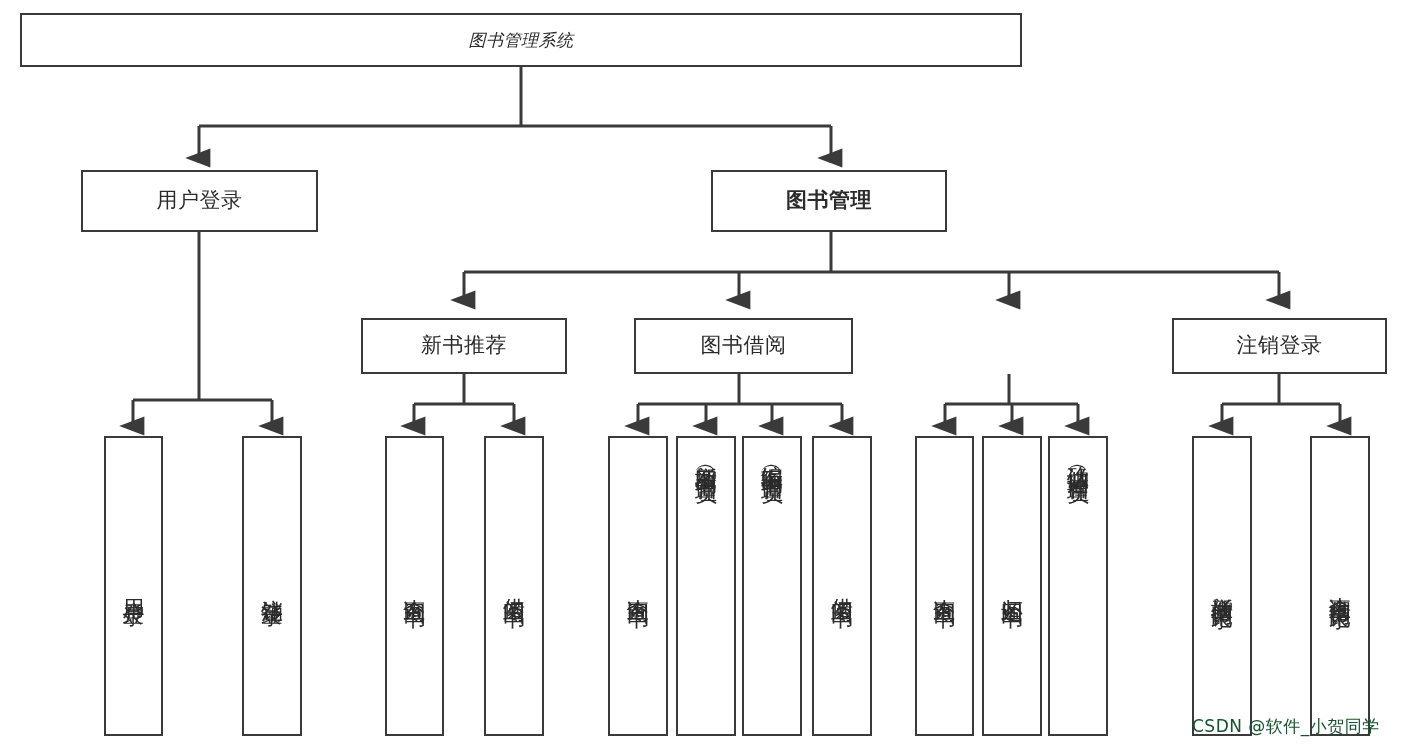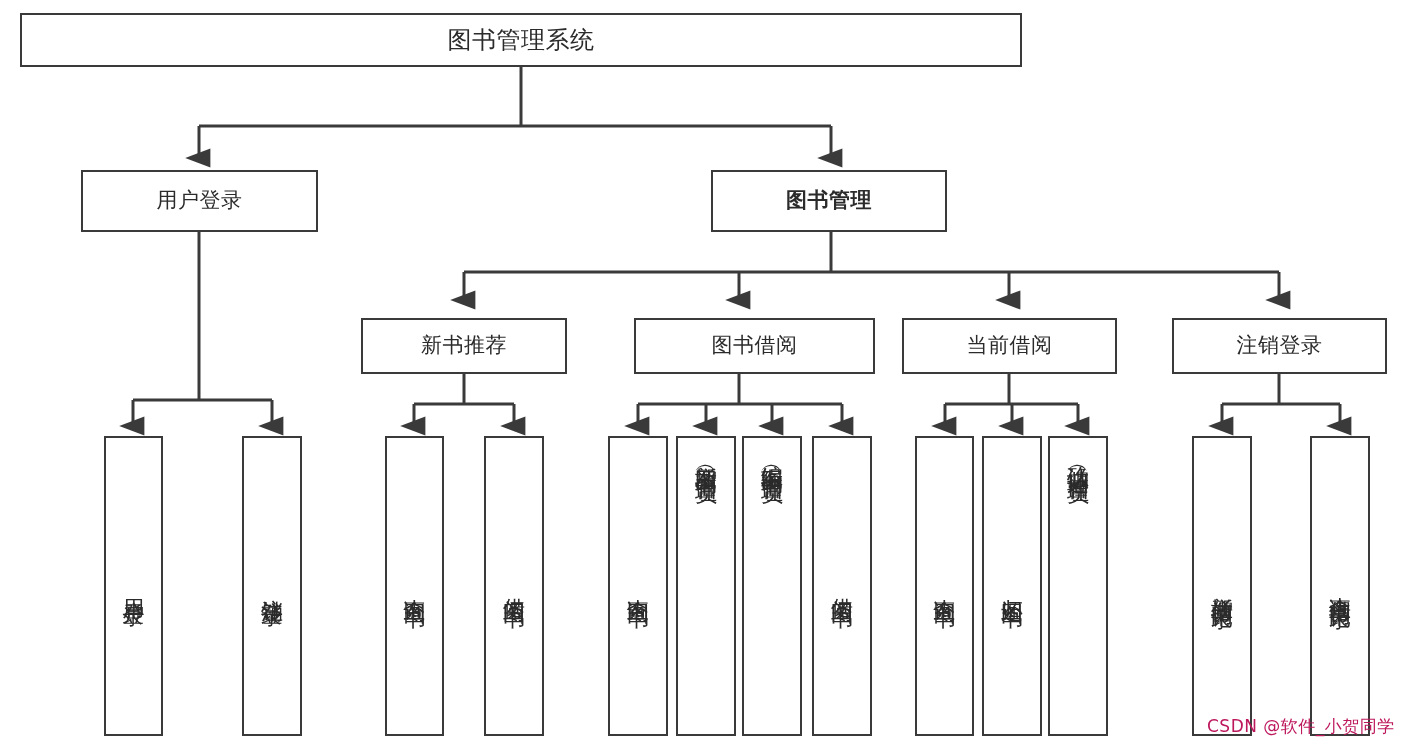--- a/index.html
+++ b/index.html
@@ -34,47 +34,46 @@
   .node .label {
     color: #2b2b2b;
     letter-spacing: 0.5px;
     white-space: nowrap;
   }
   
   .node.horiz .label {
     font-size: 21px;
     line-height: 1.1;
   }
-  .node.root .label { font-size: 24px; }
+  .node.root .label { font-size: 17px; font-style: italic; }
   
   .node.vert {
     align-items: flex-start;
     padding-top: 10px;
   }
   .node.vert .label {
     writing-mode: vertical-rl;
     text-orientation: upright;
     font-size: 22px;
     line-height: 1.18;
     letter-spacing: 2.5px;
     white-space: nowrap;
   }
   
   .node.vert.centered {
     align-items: center;
     padding-top: 0;
   }
   .watermark {
     position: absolute;
-    color: #be185d;
+    color: #14532d;
     font-size: 17px;
     white-space: nowrap;
     z-index: 6;
     letter-spacing: 0.5px;
-    margin-left: 15px;
   }
 </style>
 </head>
 <body>
 
 <div id="canvas">
 
   <svg class="edges" viewBox="0 0 1405 747" xmlns="http://www.w3.org/2000/svg">
     <defs>
       <marker id="arrow" markerWidth="10" markerHeight="10" refX="3.2" refY="4" orient="auto" markerUnits="strokeWidth">
@@ -132,25 +131,22 @@
   <div class="node horiz" style="left:81px; top:170px; width:237px; height:62px;">
     <span class="label">用户登录</span>
   </div>
   <div class="node horiz" style="left:711px; top:170px; width:236px; height:62px;font-weight:bold;">
     <span class="label">图书管理</span>
   </div>
 
   <div class="node horiz" style="left:361px; top:318px; width:206px; height:56px;">
     <span class="label">新书推荐</span>
   </div>
-  <div class="node horiz" style="left:634px; top:318px; width:241px; height:56px;">
+  <div class="node horiz" style="left:634px; top:318px; width:219px; height:56px;">
     <span class="label">图书借阅</span>
-  </div>
-  <div class="node horiz" style="left:902px; top:318px; width:215px; height:56px;">
-    <span class="label">当前借阅</span>
   </div>
   <div class="node horiz" style="left:1172px; top:318px; width:215px; height:56px;">
     <span class="label">注销登录</span>
   </div>
 
   <div class="node vert centered" style="left:104px; top:436px; width:59px; height:300px;">
     <span class="label">用户登录</span>
   </div>
   <div class="node vert centered" style="left:242px; top:436px; width:60px; height:300px;">
     <span class="label">注销登录</span>

